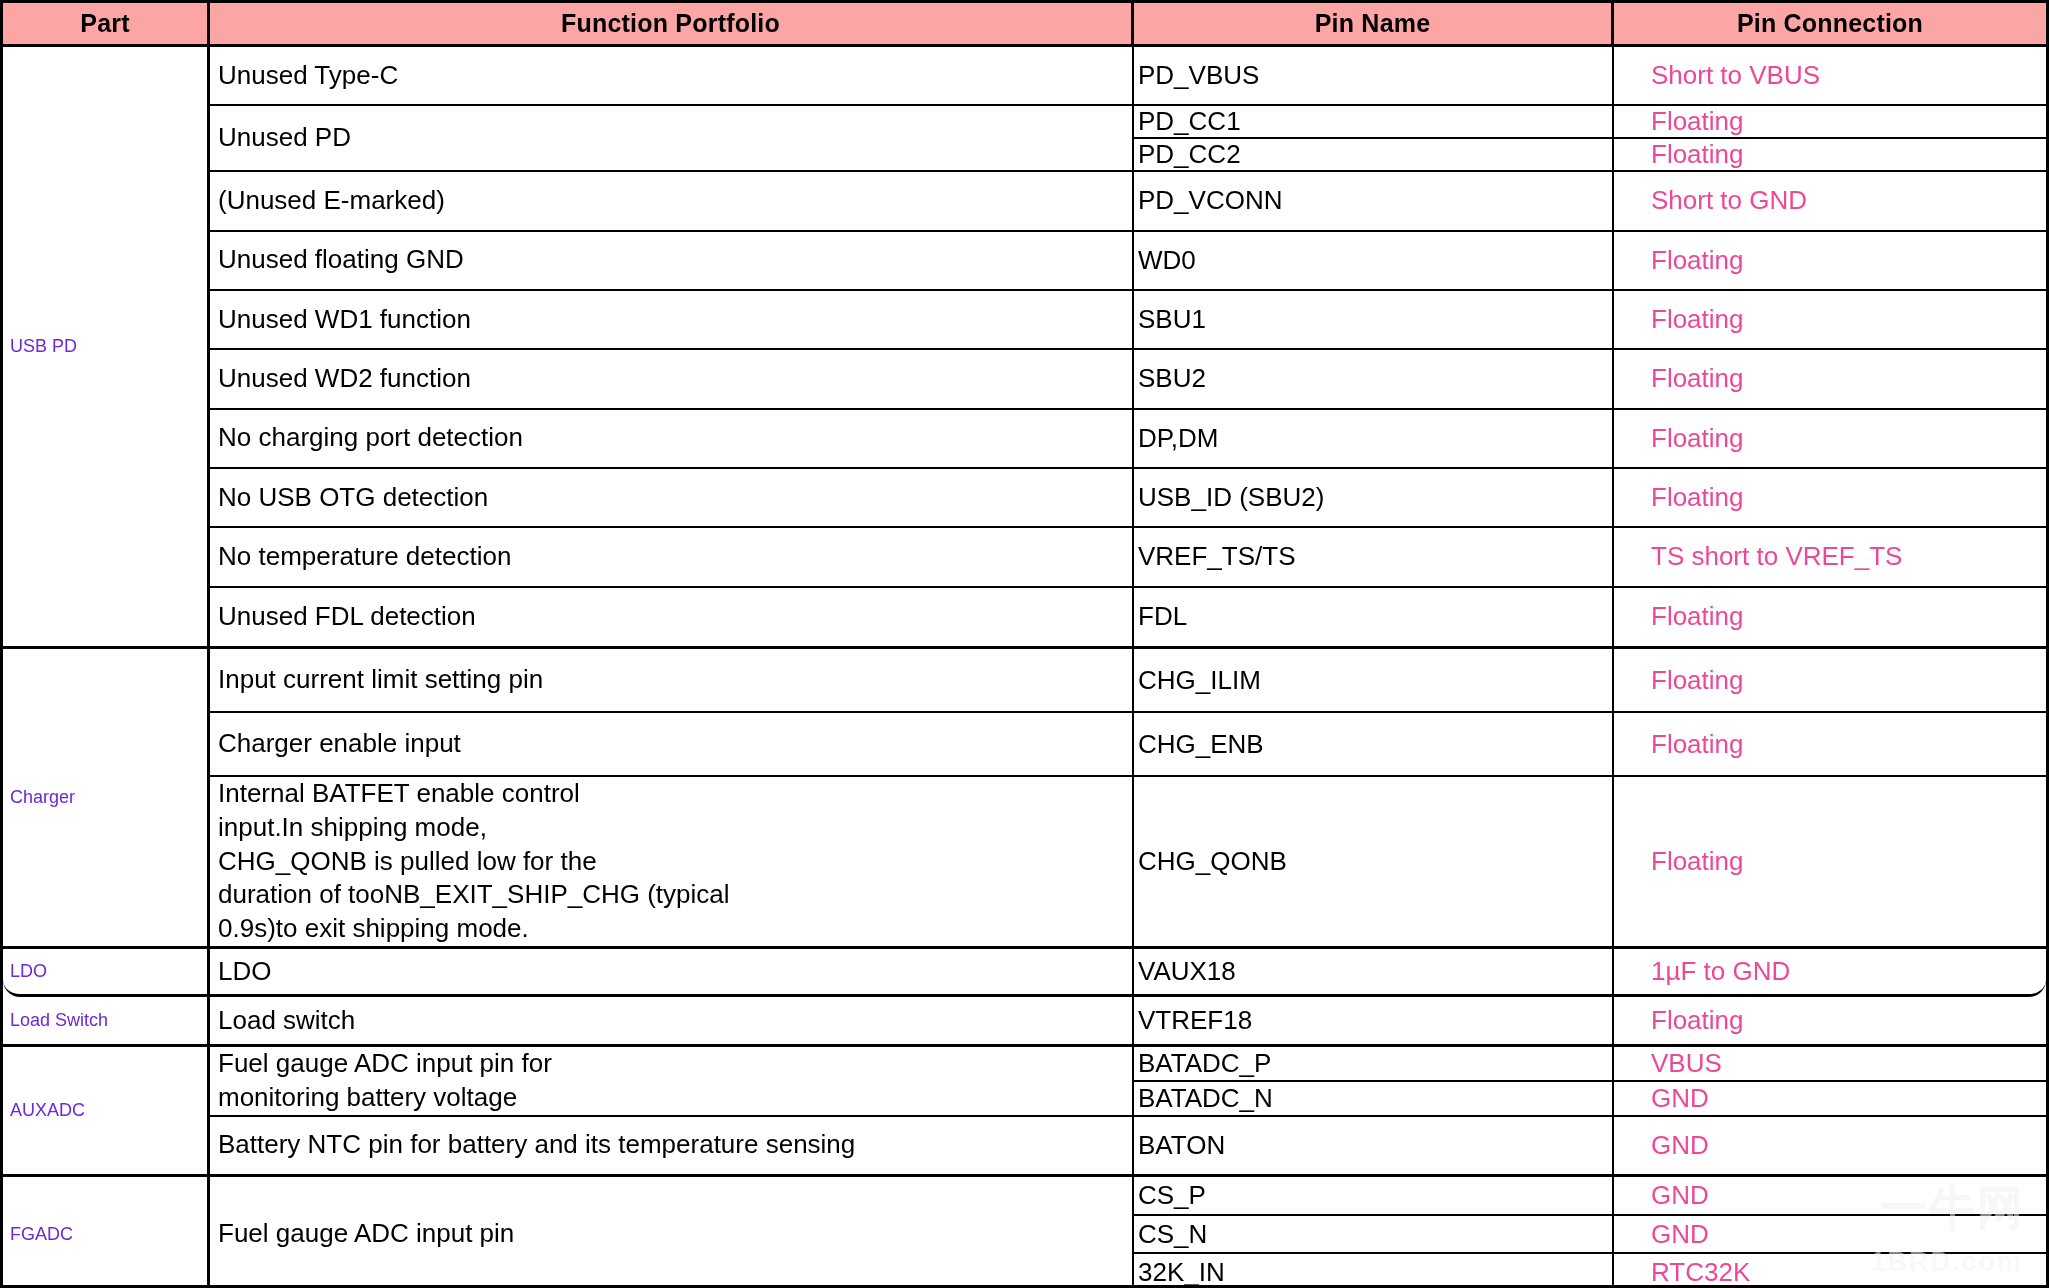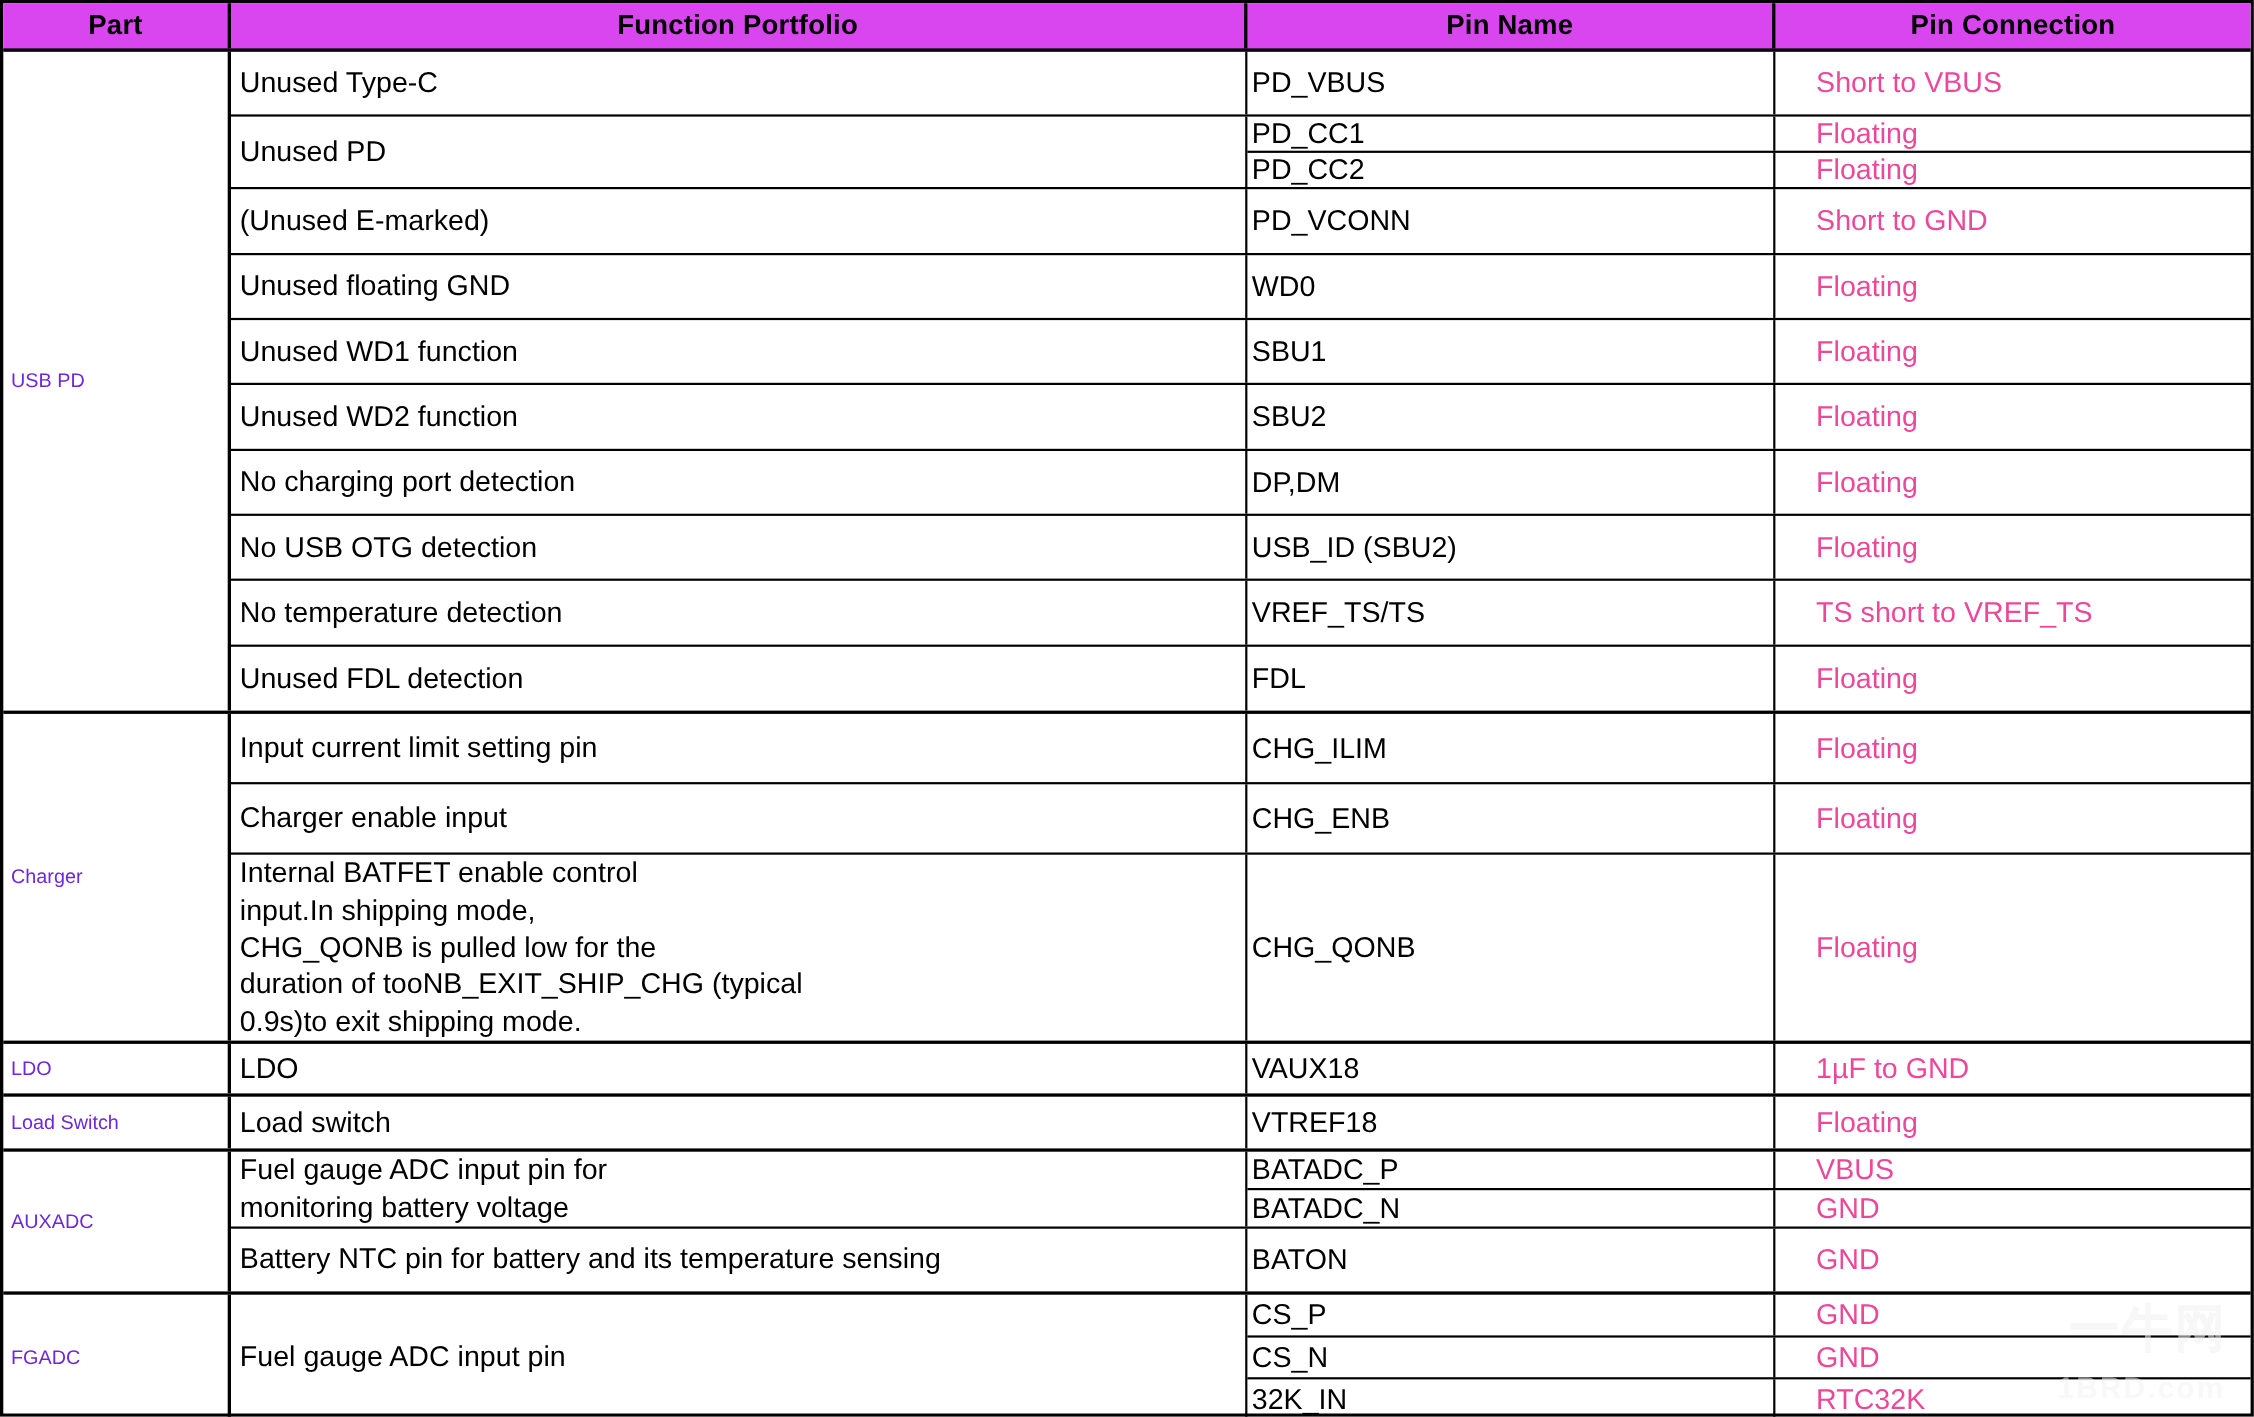--- a/index.html
+++ b/index.html
@@ -26,21 +26,21 @@
     border: 3px solid #000;
     display: flex;
     flex-direction: column;
   }
 
   
   .thead {
     display: flex;
     height: 44px;
     flex: 0 0 44px;
-    background: #d946ef;
+    background: #fca5a5;
     border-bottom: 3px solid #000;
     box-sizing: border-box;
   }
   .th {
     display: flex;
     align-items: center;
     justify-content: center;
     font-weight: bold;
     font-size: 25px;
     color: #000;
@@ -322,21 +322,21 @@
 0.9s)to exit shipping mode.</div>
             <div class="pin-stack">
               <div class="pin-row">
                 <div class="pin-cell">CHG_QONB</div>
                 <div class="conn-cell">Floating</div>
               </div>
             </div>
           </div>
         </div>
       </div>
-      <div class="part-group" style="flex: 1 1 48px;">
+      <div class="part-group" style="flex: 1 1 48px; border-radius: 17px;">
         <div class="part-cell">LDO</div>
         <div class="func-stack">
           <div class="func-block" style="flex: 1 1 1px;">
             <div class="func-cell">LDO</div>
             <div class="pin-stack">
               <div class="pin-row">
                 <div class="pin-cell">VAUX18</div>
                 <div class="conn-cell">1µF to GND</div>
               </div>
             </div>

